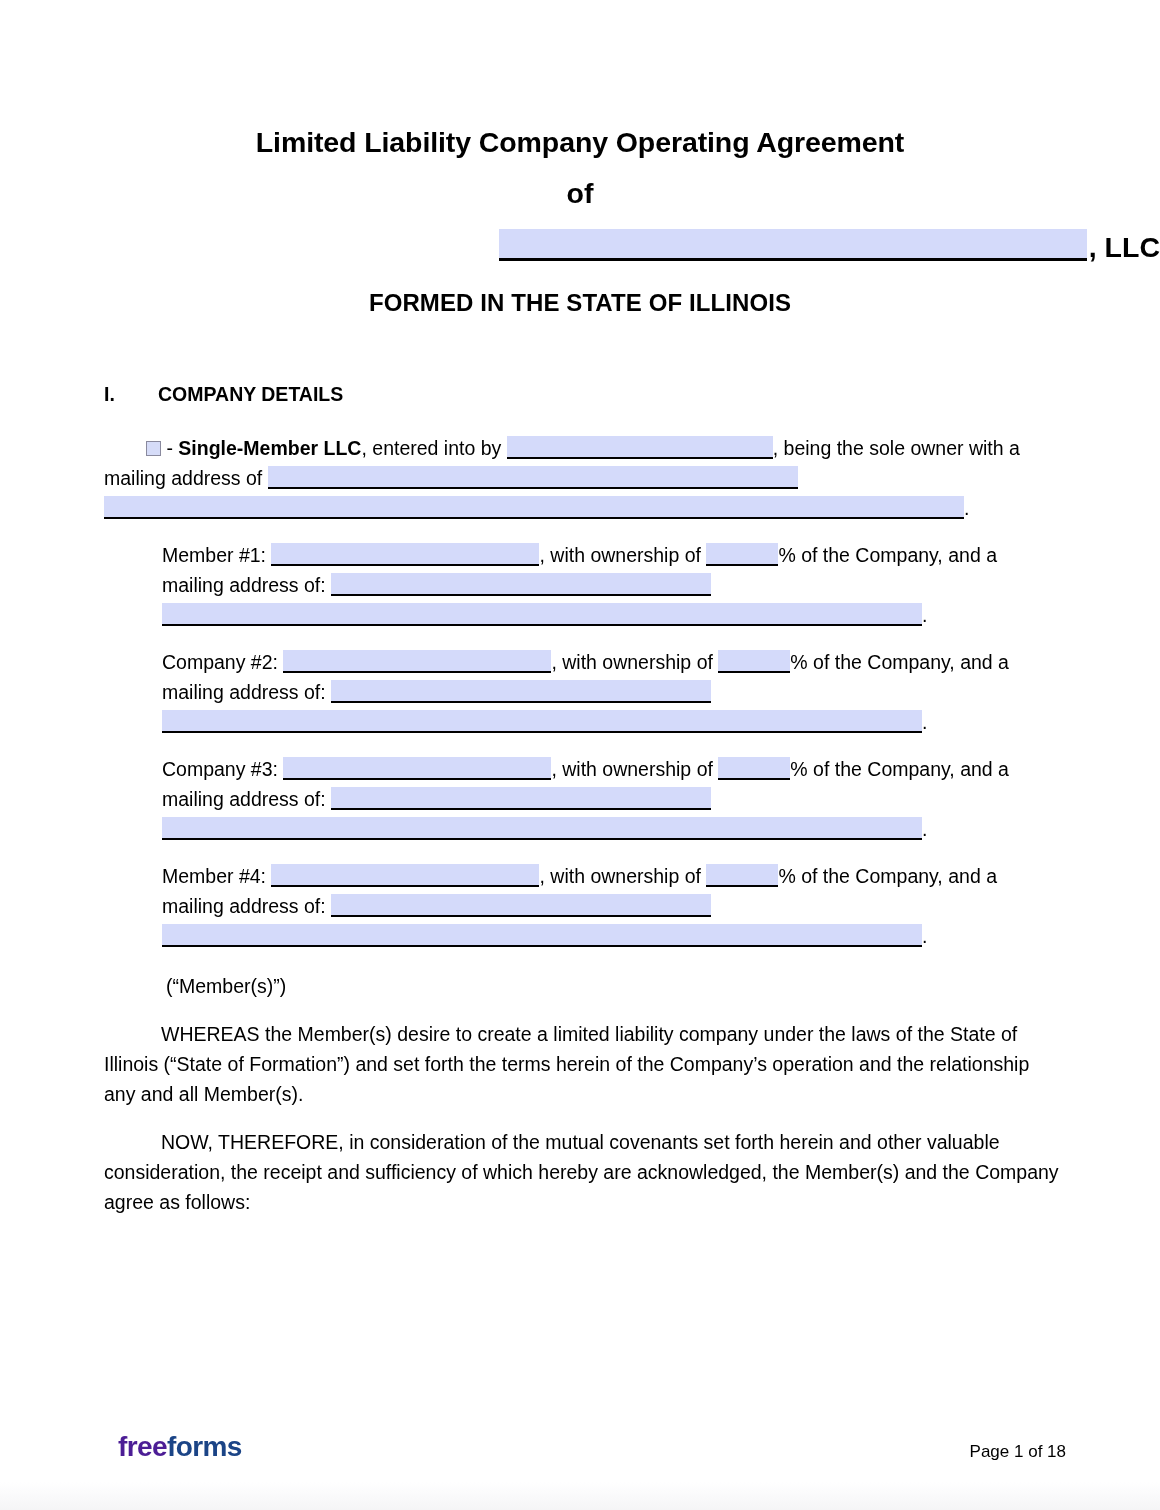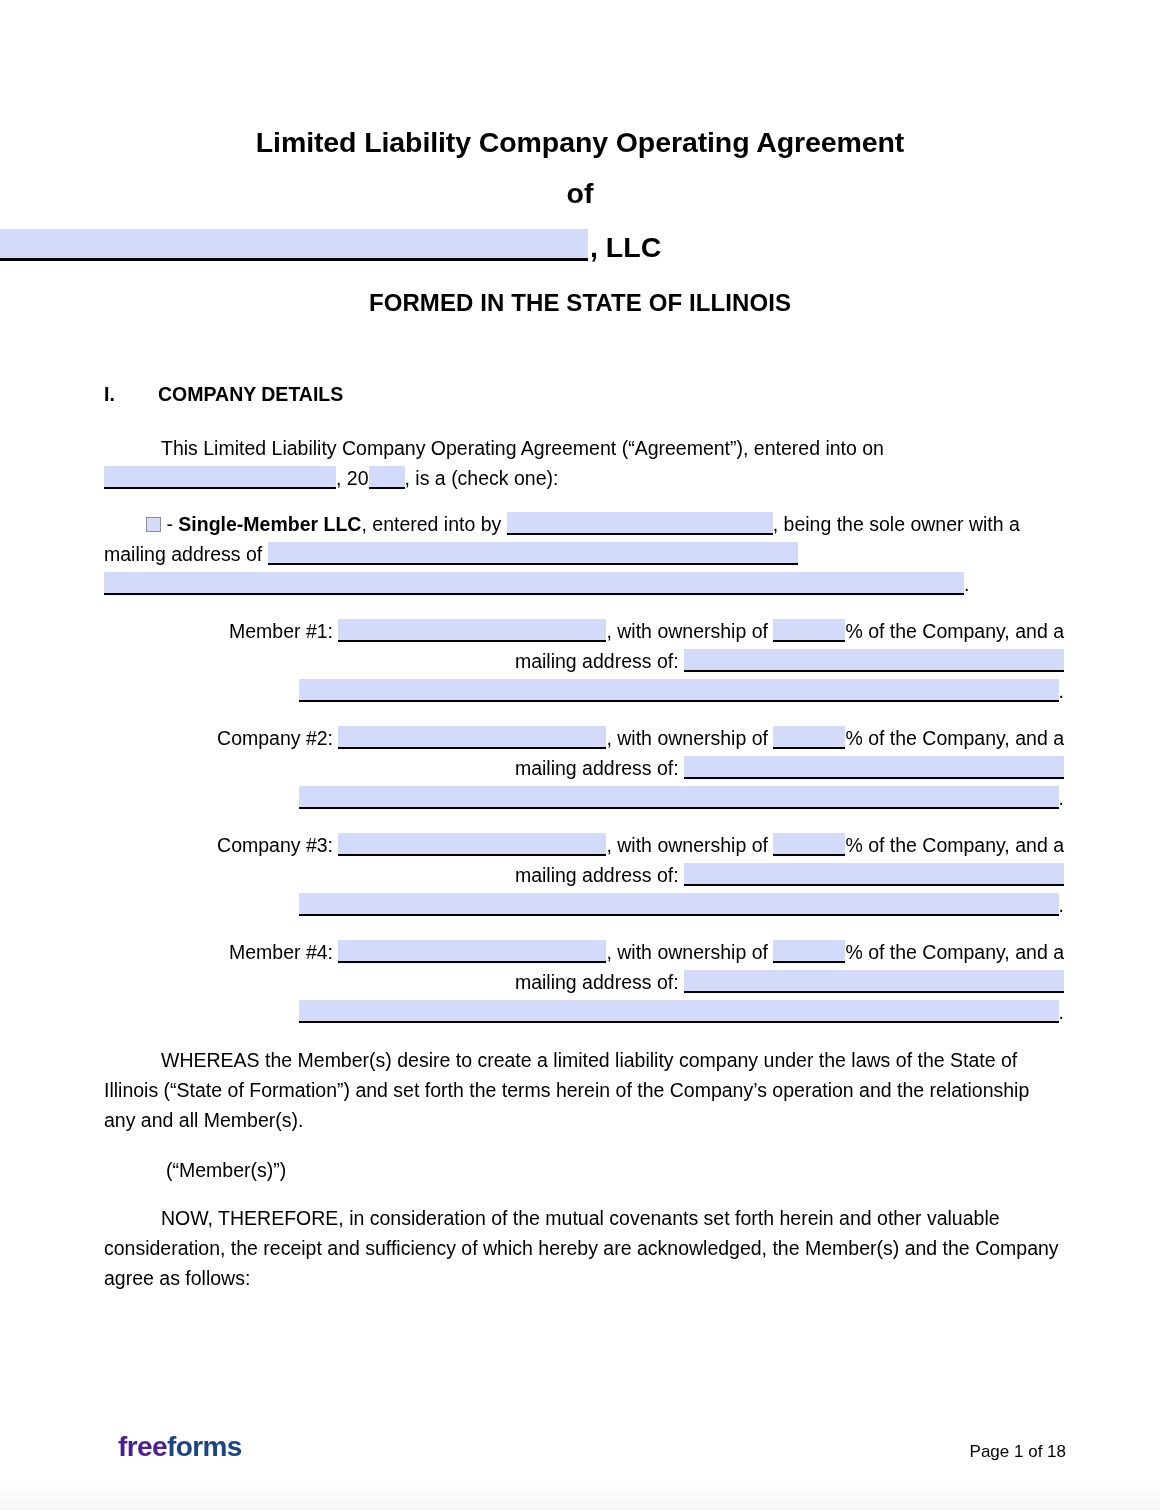--- a/index.html
+++ b/index.html
@@ -43,21 +43,21 @@
   .doc-title-of {
     font-size: 28.5px;
     font-weight: bold;
     margin-top: 22px;
     line-height: 1.0;
   }
   .name-line-row {
     margin-top: 22px;
     display: flex;
     align-items: flex-end;
-    justify-content: flex-start;
+    justify-content: flex-end;
     line-height: 1.0;
   }
   .name-blank {
     display: inline-block;
     width: 588px;
     height: 29px;
     background: #d4dafa;
     border-bottom: 3px solid #000;
     vertical-align: bottom;
   }
@@ -125,21 +125,21 @@
     width: 15px;
     height: 15px;
     background: #d6dcf8;
     border: 1.5px solid #8a8a9e;
     vertical-align: -1px;
     box-sizing: border-box;
   }
 
   .chk-row { margin-top: 16px; }
   .member-block { margin-top: 17px; }
-  .hang { padding-left: 58px; text-align: right; }
+  .hang { padding-left: 58px; }
 
   .members-label {
     margin-top: 20px;
     padding-left: 62px;
   }
 
   .para-gap { margin-top: 18px; }
 
   
   .footer {
@@ -182,36 +182,35 @@
     <div class="formed-line">FORMED IN THE STATE OF ILLINOIS</div>
   </div>
 
   <div class="body-wrap">
 
     <div class="section-head">
       <span class="section-num">I.</span>
       <span class="section-title">COMPANY DETAILS</span>
     </div>
 
-    <div class="para"><span class="indent"></span><span>This Limited Liability Company Operating Agreement (“Agreement”), entered into on </span><span class="blk w-date"></span><span>, 20</span><span class="blk w-year"></span><span>, is a (check one):</span></div>
 
     <div class="para chk-row"><span class="indent" style="width:42px"></span><span class="checkbox"></span><span> - </span><b>Single-Member LLC</b><span>, entered into by </span><span class="blk w-owner"></span><span>, being the sole owner with a mailing address of </span><span class="blk w-addr1"></span><span class="blk w-addrfull"></span><span>.</span></div>
 
 
     <div class="para member-block hang"><span>Member #1:</span> <span class="blk w-mname"></span><span>, with ownership of </span><span class="blk w-pct"></span><span>% of the</span> <span>Company, and a mailing address of:</span> <span class="blk w-maddr"></span><span class="blk w-maddr2" style="width:760px"></span><span>.</span></div>
 
     <div class="para member-block hang"><span>Company #2:</span> <span class="blk w-mname"></span><span>, with ownership of </span><span class="blk w-pct"></span><span>% of the</span> <span>Company, and a mailing address of:</span> <span class="blk w-maddr"></span><span class="blk w-maddr2" style="width:760px"></span><span>.</span></div>
 
     <div class="para member-block hang"><span>Company #3:</span> <span class="blk w-mname"></span><span>, with ownership of </span><span class="blk w-pct"></span><span>% of the</span> <span>Company, and a mailing address of:</span> <span class="blk w-maddr"></span><span class="blk w-maddr2" style="width:760px"></span><span>.</span></div>
 
     <div class="para member-block hang"><span>Member #4:</span> <span class="blk w-mname"></span><span>, with ownership of </span><span class="blk w-pct"></span><span>% of the</span> <span>Company, and a mailing address of:</span> <span class="blk w-maddr"></span><span class="blk w-maddr2" style="width:760px"></span><span>.</span></div>
 
+    <div class="para members-label">(“Member(s)”)</div>
+
     <div class="para para-gap"><span class="indent"></span><span>WHEREAS the Member(s) desire to create a limited liability company under the laws of the State of Illinois (“State of Formation”) and set forth the terms herein of the Company’s operation and the relationship any and all Member(s).</span></div>
-
-    <div class="para members-label">(“Member(s)”)</div>
 
     <div class="para para-gap"><span class="indent"></span><span>NOW, THEREFORE, in consideration of the mutual covenants set forth herein and other valuable consideration, the receipt and sufficiency of which hereby are acknowledged, the Member(s) and the Company agree as follows:</span></div>
 
   </div>
 
   <div class="footer">
     <div class="logo"><span class="logo-free">free</span><span class="logo-forms">forms</span></div>
     <div class="page-num">Page 1 of 18</div>
   </div>
 

